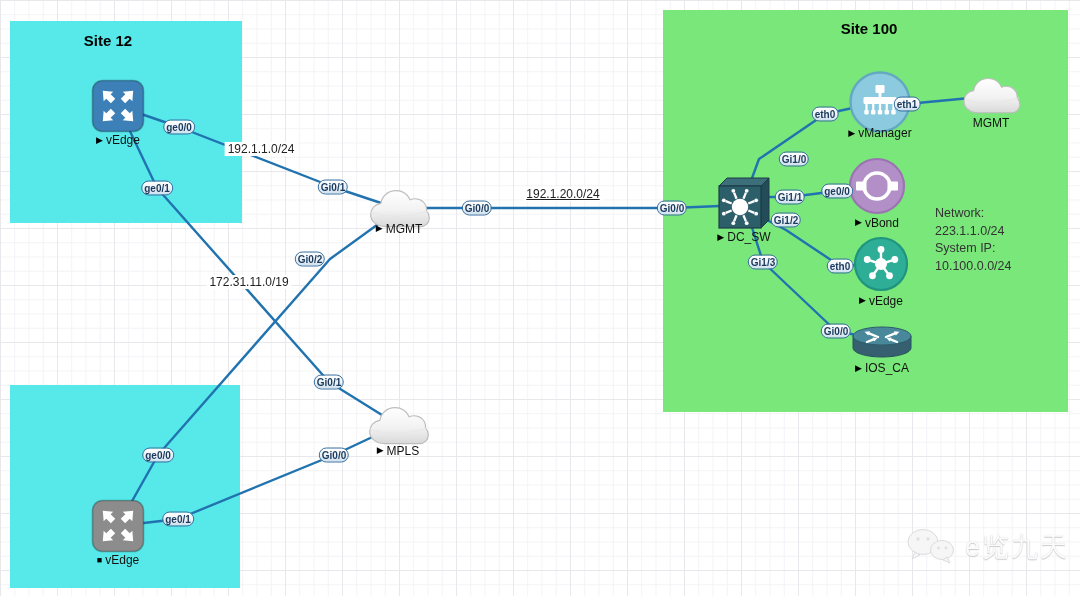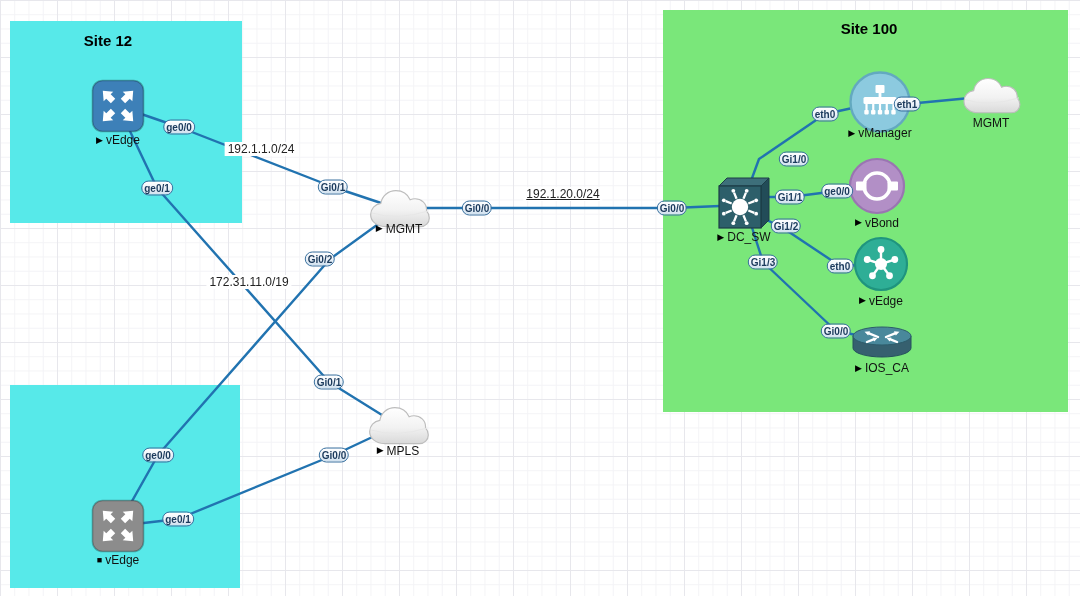--- a/index.html
+++ b/index.html
@@ -57,20 +57,43 @@
       <polyline points="118,106 157,188 329,382 398,425" fill="none" stroke="#2173b0" stroke-width="2.4" stroke-linecap="round" stroke-linejoin="round"></polyline>
       <polyline points="118,526 158,455 330,259 399,209" fill="none" stroke="#2173b0" stroke-width="2.4" stroke-linecap="round" stroke-linejoin="round"></polyline>
       <polyline points="118,526 178,519 334,455 398,425" fill="none" stroke="#2173b0" stroke-width="2.4" stroke-linecap="round" stroke-linejoin="round"></polyline>
       <polyline points="399,208 477,208 672,208 744,205" fill="none" stroke="#2173b0" stroke-width="2.4" stroke-linecap="round" stroke-linejoin="round"></polyline>
       <polyline points="744,200 759,159 825,114 880,102" fill="none" stroke="#2173b0" stroke-width="2.4" stroke-linecap="round" stroke-linejoin="round"></polyline>
       <polyline points="880,102 907,104 991,96" fill="none" stroke="#2173b0" stroke-width="2.4" stroke-linecap="round" stroke-linejoin="round"></polyline>
       <polyline points="744,197 790,197 837,191 877,186" fill="none" stroke="#2173b0" stroke-width="2.4" stroke-linecap="round" stroke-linejoin="round"></polyline>
       <polyline points="744,208 786,230 840,266 881,264" fill="none" stroke="#2173b0" stroke-width="2.4" stroke-linecap="round" stroke-linejoin="round"></polyline>
       <polyline points="748,215 763,262 836,331 882,340" fill="none" stroke="#2173b0" stroke-width="2.4" stroke-linecap="round" stroke-linejoin="round"></polyline>
     </svg>
+  <div class="info-panel" id="info-panel" style="left: 935px; top: 205px;">
+      <div>Network:</div>
+      <div>223.1.1.0/24</div>
+      <div>System IP:</div>
+      <div>10.100.0.0/24</div>
+    </div>
+  <div class="watermark" id="watermark" style="left: 905px; top: 527px;">
+    <svg width="52" height="40" viewBox="0 0 52 40">
+      <g fill="#f6f6f6" stroke="#dcdcdc" stroke-width="1">
+        <ellipse cx="18" cy="15" rx="15" ry="12.5"></ellipse>
+        <path d="M10,25 l-3,7 l8,-4 z"></path>
+        <ellipse cx="37" cy="23" rx="11.5" ry="9.5"></ellipse>
+        <path d="M42,30 l3,6 l-7,-3 z"></path>
+      </g>
+      <g fill="#e0e0e0">
+        <circle cx="13" cy="12" r="1.7"></circle>
+          <circle cx="23" cy="12" r="1.7"></circle>
+        <circle cx="33.5" cy="21" r="1.4"></circle>
+          <circle cx="41" cy="21" r="1.4"></circle>
+      </g>
+    </svg>
+    <span>e览九天</span>
+  </div>
 <div class="site-box" style="left: 10px; top: 21px; width: 232px; height: 202px; background: rgb(87, 233, 233); z-index: 1;"></div>
     <div class="site-title" style="left: 108px; top: 40px; z-index: 4;">Site 12</div>
     <div class="site-box" style="left: 10px; top: 385px; width: 230px; height: 203px; background: rgb(87, 233, 233); z-index: 1;"></div>
     <div class="site-box" style="left: 663px; top: 10px; width: 405px; height: 402px; background: rgb(122, 231, 122); z-index: 1;"></div>
     <div class="site-title" style="left: 869px; top: 28px; z-index: 4;">Site 100</div>
     <div class="node" style="left: 118px; top: 106px; width: 54px; height: 54px;">
       <svg width="54" height="54" viewBox="0 0 54 54">
         <rect x="1.5" y="1.5" width="51" height="51" rx="10" fill="#3d80b8" stroke="rgba(0,0,0,0.28)" stroke-width="1.6"></rect>
         <g transform="translate(27,27)" fill="#fff">
           <path d="M7,-3.1 L13.5,-3.1 L13.5,-6.8 L21.5,0 L13.5,6.8 L13.5,3.1 L7,3.1 Z" transform="rotate(-45)"></path>
@@ -255,29 +278,29 @@
         </g>
       </svg>
       <div class="node-label" style="top: 47px;">
         <span class="sym">▶</span>
         <span>IOS_CA</span>
       </div>
     </div>
     <div class="pill" style="left: 179px; top: 127px;">ge0/0</div>
     <div class="pill" style="left: 157px; top: 188px;">ge0/1</div>
     <div class="pill" style="left: 333px; top: 187px;">Gi0/1</div>
-    <div class="pill" style="left: 320px; top: 259px;">Gi0/2</div>
+    <div class="pill" style="left: 310px; top: 259px;">Gi0/2</div>
     <div class="pill" style="left: 477px; top: 208px;">Gi0/0</div>
     <div class="pill" style="left: 672px; top: 208px;">Gi0/0</div>
     <div class="pill" style="left: 759px; top: 159px; margin-left: 35px;">Gi1/0</div>
     <div class="pill" style="left: 825px; top: 114px;">eth0</div>
     <div class="pill" style="left: 907px; top: 104px;">eth1</div>
     <div class="pill" style="left: 790px; top: 197px;">Gi1/1</div>
     <div class="pill" style="left: 837px; top: 191px;">ge0/0</div>
-    <div class="pill" style="left: 786px; top: 226px;">Gi1/2</div>
+    <div class="pill" style="left: 786px; top: 220px;">Gi1/2</div>
     <div class="pill" style="left: 840px; top: 266px;">eth0</div>
     <div class="pill" style="left: 763px; top: 262px;">Gi1/3</div>
     <div class="pill" style="left: 836px; top: 331px;">Gi0/0</div>
     <div class="pill" style="left: 329px; top: 382px;">Gi0/1</div>
     <div class="pill" style="left: 334px; top: 455px;">Gi0/0</div>
     <div class="pill" style="left: 158px; top: 455px;">ge0/0</div>
     <div class="pill" style="left: 178px; top: 519px;">ge0/1</div>
     <div class="netlabel" style="left: 261px; top: 149px; text-align: right;">192.1.1.0/24</div>
     <div class="netlabel" style="left: 249px; top: 282px;">172.31.11.0/19</div>
     <div class="netlabel" style="left: 563px; top: 194px; text-decoration: underline;">192.1.20.0/24</div>

